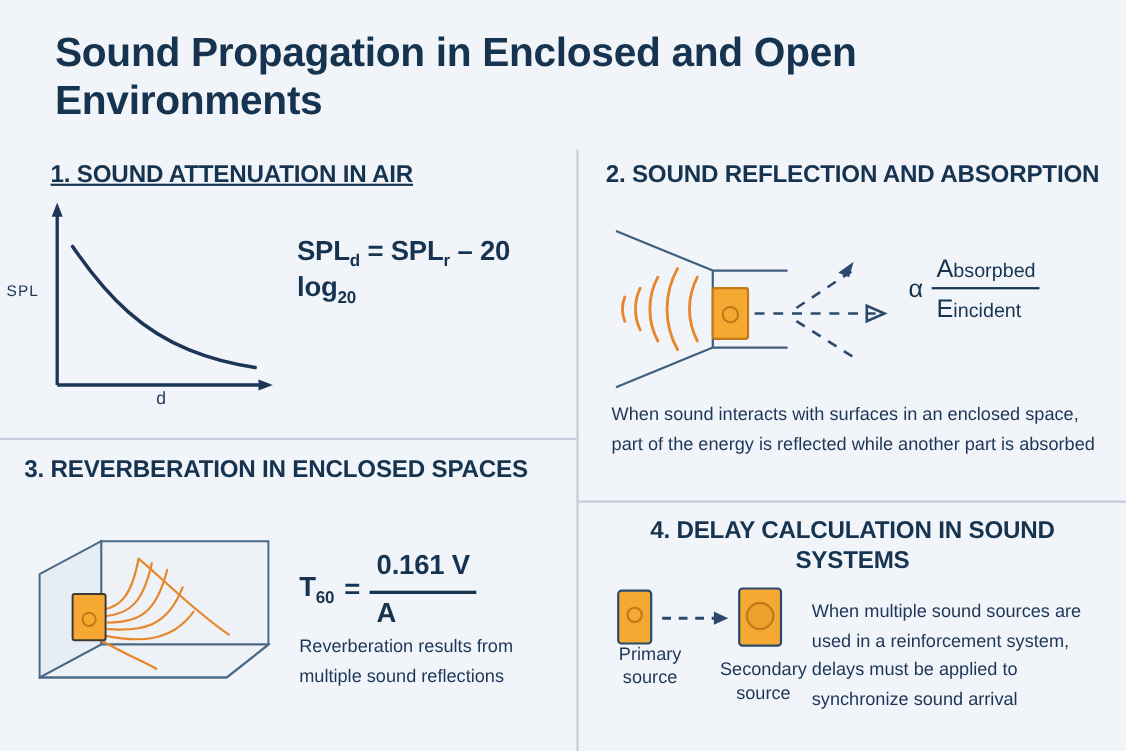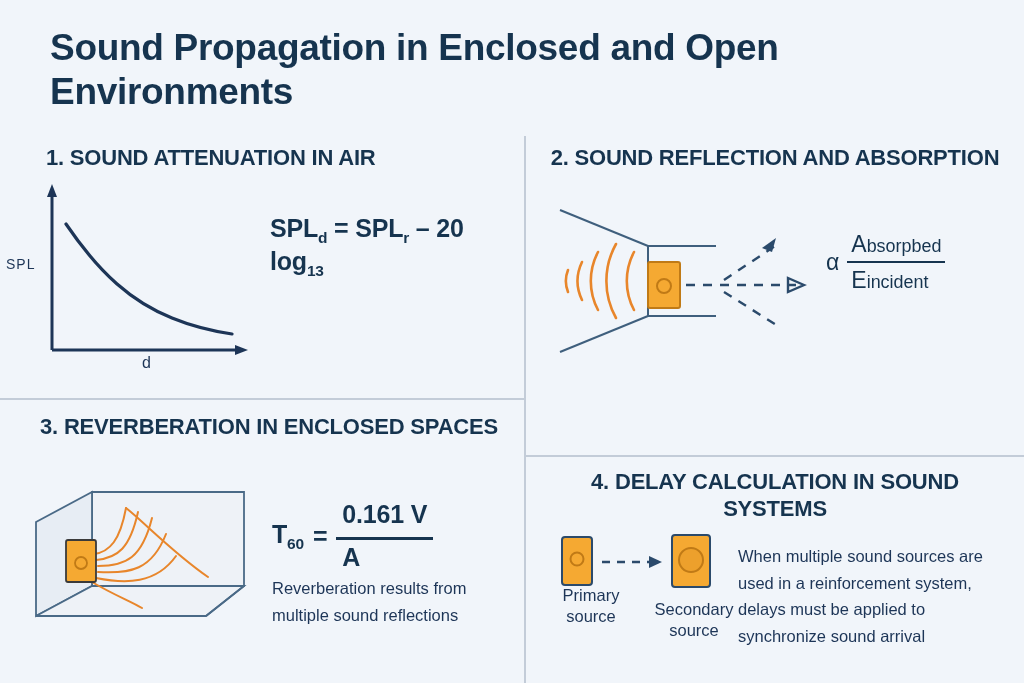--- a/index.html
+++ b/index.html
@@ -65,42 +65,42 @@
 <div class="page">
 
   <div class="title">Sound Propagation in Enclosed and Open Environments</div>
 
   <div class="div-v" style="left:524px;top:136px;height:547px;"></div>
   <div class="div-h" style="left:0px;top:398px;width:524px;"></div>
   <div class="div-h" style="left:524px;top:455px;width:500px;"></div>
 
   <div class="quad" style="left:0px;top:136px;width:524px;height:262px;">
 
-    <div class="quad-head" style="position:absolute;left:46px;top:9px;width:440px;">1. SOUND ATTENUATION IN AIR</div>
+    <div class="quad-head" style="position:absolute;left:46px;top:9px;width:440px;text-decoration:underline;">1. SOUND ATTENUATION IN AIR</div>
 
     <div style="position:absolute;left:4px;top:42px;width:256px;height:180px;">
       <svg width="256" height="180" viewBox="0 0 256 180">
 
         <line x1="48" y1="172" x2="48" y2="16" stroke="#1d3557" stroke-width="3"></line>
         <polygon points="48,6 43,19 53,19" fill="#1d3557"></polygon>
 
         <line x1="48" y1="172" x2="234" y2="172" stroke="#1d3557" stroke-width="3"></line>
         <polygon points="244,172 231,167 231,177" fill="#1d3557"></polygon>
 
         <path d="M62,46 C96,96 128,124 168,140 C190,149 208,153 228,156" fill="none" stroke="#1d3557" stroke-width="3.2" stroke-linecap="round"></path>
       </svg>
       <div class="axis-label" style="position:absolute;left:2px;top:78px;">SPL</div>
       <div class="axis-label" style="position:absolute;left:138px;top:176px;font-size:16px;letter-spacing:0;">d</div>
     </div>
 
     <div class="formula" style="position:absolute;left:270px;top:78px;width:250px;">
       <span>SPL</span><sub>d</sub>
       <span>=</span>
       <span>SPL</span><sub>r</sub>
-      <span>– 20 log</span><sub>13</sub>
+      <span>– 20 log</span><sub>20</sub>
     </div>
 
   </div>
 
   <div class="quad" style="left:526px;top:136px;width:498px;height:319px;">
 
     <div class="quad-head center" style="position:absolute;left:18px;top:9px;width:462px;">2. SOUND REFLECTION AND ABSORPTION</div>
 
     <div style="position:absolute;left:22px;top:68px;width:300px;height:150px;">
       <svg width="300" height="150" viewBox="0 0 300 150">
@@ -133,25 +133,26 @@
     </div>
 
     <div style="position:absolute;left:300px;top:95px;width:190px;display:flex;align-items:center;gap:8px;">
       <span class="alpha-sym">α</span>
       <span class="frac alpha-frac">
         <span class="num"><span>A</span><span class="sm">bsorpbed</span></span>
         <span class="den"><span>E</span><span class="sm">incident</span></span>
       </span>
     </div>
 
+    <div class="body-text" style="position:absolute;left:30px;top:228px;width:456px;">When sound interacts with surfaces in an enclosed space, part of the energy is reflected while another part is absorbed</div>
   </div>
 
   <div class="quad" style="left:0px;top:400px;width:524px;height:283px;">
 
-    <div class="quad-head center" style="position:absolute;left:34px;top:14px;width:470px;">3. REVERBERATION IN ENCLOSED SPACES</div>
+    <div class="quad-head center" style="position:absolute;left:16px;top:14px;width:470px;">3. REVERBERATION IN ENCLOSED SPACES</div>
 
     <div style="position:absolute;left:26px;top:78px;width:232px;height:145px;">
       <svg width="232" height="145" viewBox="0 0 232 145">
 
         <polygon points="66,14 218,14 218,108 66,108" fill="#eef2f7" stroke="#4a6a87" stroke-width="1.8"></polygon>
 
         <polygon points="10,44 66,14 66,108 10,138" fill="#e7edf4" stroke="#4a6a87" stroke-width="1.8"></polygon>
 
         <polygon points="10,138 66,108 218,108 180,138" fill="#eef2f7" stroke="#4a6a87" stroke-width="1.8"></polygon>
         <line x1="180" y1="138" x2="218" y2="108" stroke="#4a6a87" stroke-width="1.8"></line>

